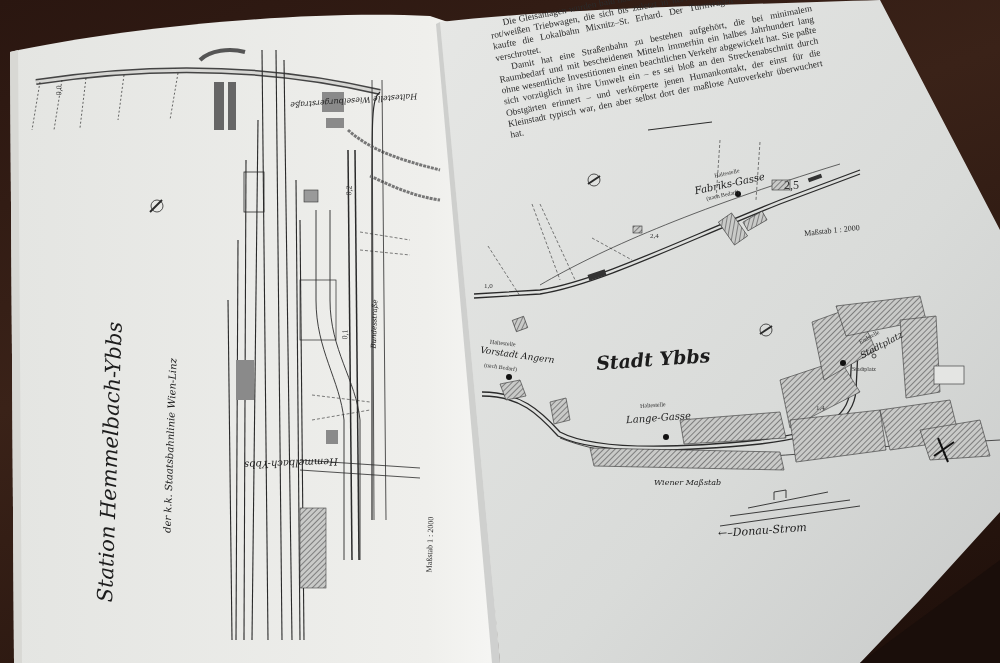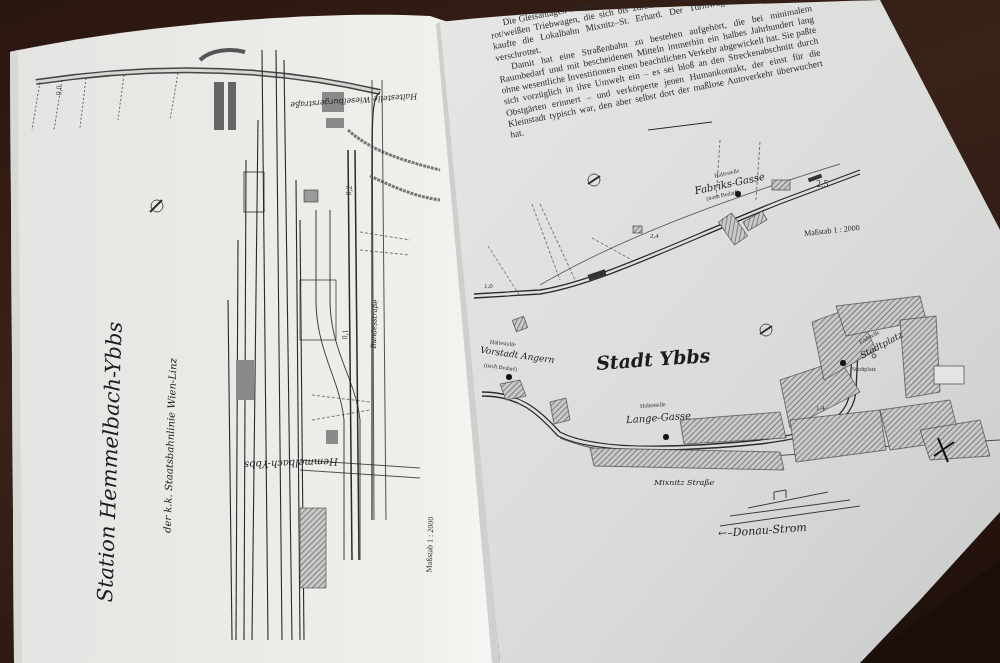--- a/index.html
+++ b/index.html
@@ -193,26 +193,26 @@
   <div class="script" style="left:480px;top:350px;font-size:9px;transform:rotate(8deg);">Vorstadt Angern</div>
   <div class="small" style="left:484px;top:364px;transform:rotate(8deg);">(nach Bedarf)</div>
 
   <div class="small" style="left:640px;top:402px;transform:rotate(-4deg);">Haltestelle</div>
   <div class="script" style="left:626px;top:412px;font-size:10px;transform:rotate(-4deg);">Lange-Gasse</div>
 
   <div class="small" style="left:858px;top:334px;transform:rotate(-28deg);">Endstelle</div>
   <div class="script" style="left:858px;top:340px;font-size:9px;transform:rotate(-28deg);">Stadtplatz</div>
   <div class="small" style="left:852px;top:366px;">Stadtplatz</div>
 
-  <div class="script" style="left:654px;top:478px;font-size:8px;">Mixnitz Straße</div>
+  <div class="script" style="left:654px;top:478px;font-size:8px;">Wiener Maßstab</div>
   <div class="script" style="left:718px;top:524px;font-size:11px;transform:rotate(-4deg);">←–Donau-Strom</div>
 
   <div class="small" style="left:484px;top:282px;font-size:7px;">1,0</div>
   <div class="small" style="left:650px;top:232px;font-size:7px;">2,4</div>
-  <div class="small" style="left:784px;top:178px;font-size:10px;margin-left:32px;">2,5</div>
+  <div class="small" style="left:784px;top:178px;font-size:12px;">2,5</div>
   <div class="small" style="left:816px;top:404px;font-size:7px;">1,4</div>
 
   <div class="script" style="left:-40px;top:450px;font-size:21px;transform:rotate(-88deg);transform-origin:center;width:300px;text-align:center;">Station Hemmelbach-Ybbs</div>
   <div class="script" style="left:20px;top:440px;font-size:10px;transform:rotate(-88deg);transform-origin:center;width:300px;text-align:center;">der k.k. Staatsbahnlinie Wien-Linz</div>
   <div class="caption" style="left:370px;top:540px;font-size:8px;transform:rotate(-88deg);transform-origin:center;width:120px;text-align:center;">Maßstab 1 : 2000</div>
 
   <div class="script" style="left:244px;top:458px;font-size:10px;transform:rotate(178deg);">Hemmelbach-Ybbs</div>
   <div class="script" style="left:290px;top:96px;font-size:8px;transform:rotate(176deg);">Haltestelle Wieselburgerstraße</div>
   <div class="script" style="left:350px;top:320px;font-size:7px;transform:rotate(-88deg);">Bundesstraße</div>
   <div class="small" style="left:344px;top:186px;font-size:8px;transform:rotate(-88deg);">0,2</div>

